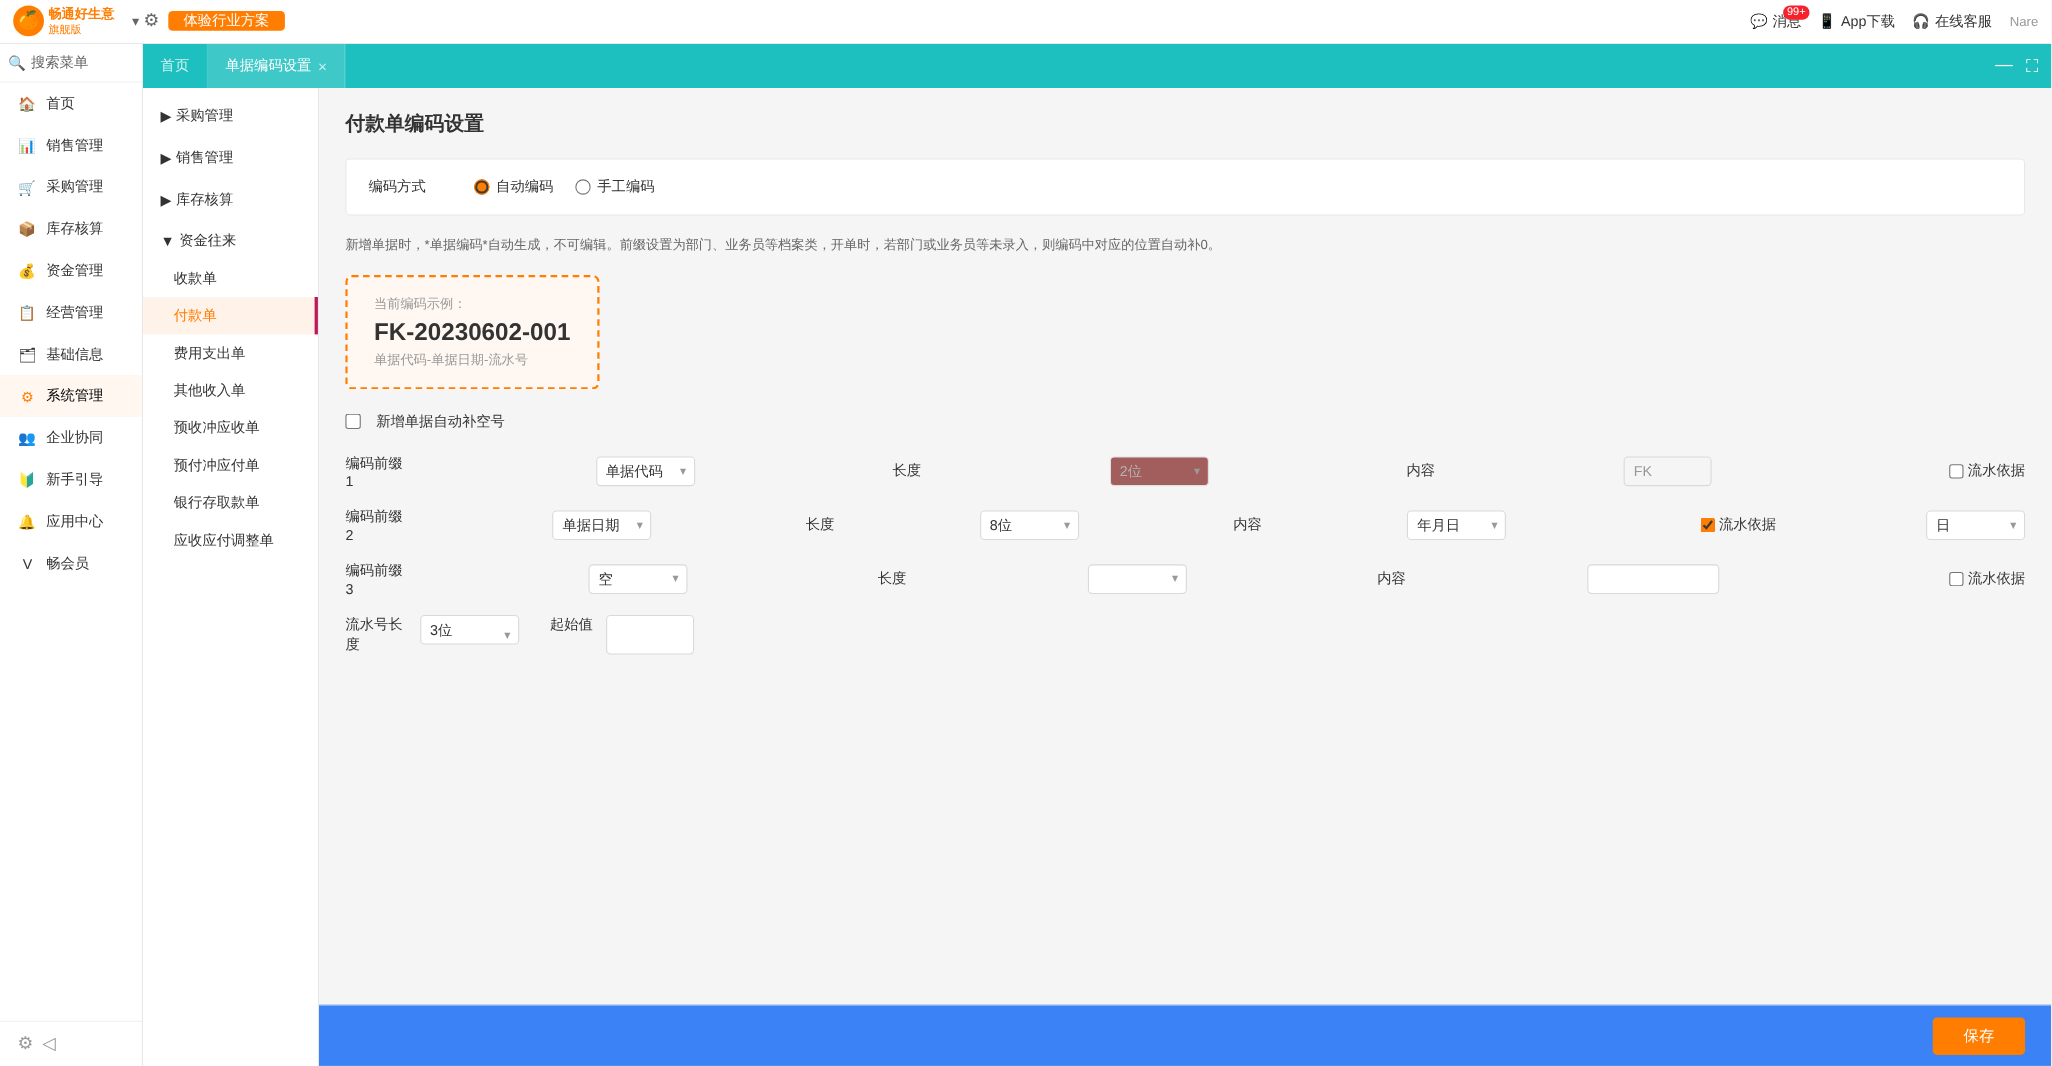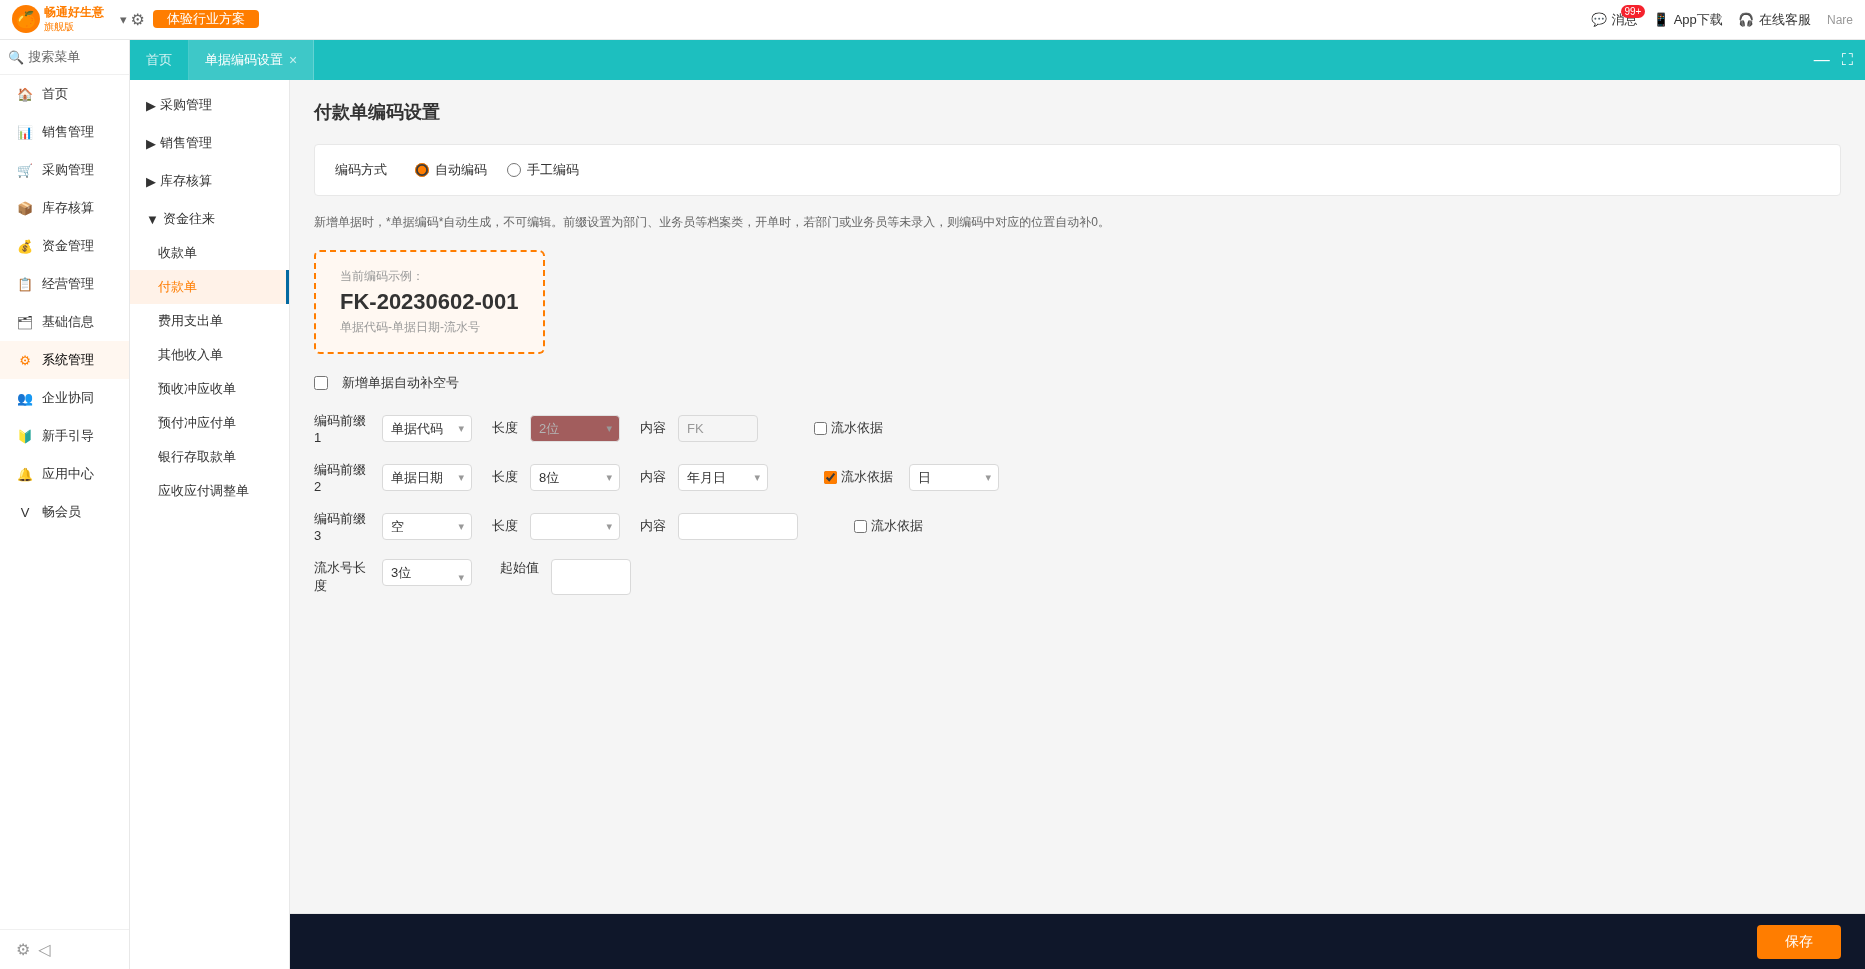--- a/index.html
+++ b/index.html
@@ -106,21 +106,21 @@
       font-size: 13px;
       color: #333;
       cursor: pointer;
     }
     .sub-sidebar-item {
       padding: 8px 16px 8px 28px;
       font-size: 13px;
       color: #333;
       cursor: pointer;
     }
-    .sub-sidebar-item.active { background: #fff2e8; color: #ff7d00; border-right: 3px solid #0369a1; }
+    .sub-sidebar-item.active { background: #fff2e8; color: #ff7d00; border-right: 3px solid #be185d; }
 
     
     .main-content { flex: 1; overflow-y: auto; padding: 20px 24px; background: #f5f5f5; }
 
     .page-title { font-size: 18px; font-weight: bold; color: #333; margin-bottom: 20px; }
 
     
     .section-card { background: #fff; border-radius: 4px; padding: 16px 20px; margin-bottom: 16px; border: 1px solid #e8e8e8; }
 
     .radio-group { display: flex; align-items: center; gap: 20px; }
@@ -140,21 +140,21 @@
     }
     .preview-label { font-size: 12px; color: #999; margin-bottom: 4px; }
     .preview-code { font-size: 22px; font-weight: bold; color: #333; }
     .preview-sub { font-size: 12px; color: #999; margin-top: 4px; }
 
     
     .checkbox-row { display: flex; align-items: center; gap: 14px; margin-bottom: 20px; font-size: 13px; color: #333; }
     .checkbox-input { accent-color: #ff7d00; width: 14px; height: 14px; }
 
     
-    .form-row { display: flex; align-items: center; gap: 12px; margin-bottom: 16px; }
+    .form-row { display: flex; align-items: center; margin-bottom: 16px; justify-content: space-between; }
     .form-label { font-size: 13px; color: #333; width: 56px; flex-shrink: 0; }
     .select-wrapper { position: relative; display: inline-block; }
     .select-wrapper::after { content: '▾'; position: absolute; right: 8px; top: 50%; transform: translateY(-50%); pointer-events: none; color: #999; font-size: 11px; }
     .form-select-inner { border: 1px solid #d9d9d9; border-radius: 4px; padding: 5px 24px 5px 8px; font-size: 13px; color: #333; background: #fff; cursor: pointer; appearance: none; min-width: 90px; width: 100%; }
     .form-length-label { font-size: 13px; color: #333; margin-left: 8px; }
     .form-content-label { font-size: 13px; color: #333; margin-left: 8px; }
     .form-content-input { border: 1px solid #d9d9d9; border-radius: 4px; padding: 5px 8px; font-size: 13px; color: #333; background: #fff; width: 80px; }
     .form-content-input.disabled { background: #f5f5f5; color: #999; cursor: not-allowed; }
     .stream-checkbox { display: flex; align-items: center; gap: 4px; font-size: 13px; color: #333; margin-left: 8px; padding-left: 36px; }
 
@@ -163,21 +163,21 @@
     .form-start-input { border: 1px solid #d9d9d9; border-radius: 4px; padding: 5px 8px; font-size: 13px; color: #333; background: #fff; width: 80px; }
 
     
     .separator-row { display: flex; align-items: center; gap: 12px; margin-bottom: 16px; }
     .separator-label { font-size: 13px; color: #333; }
     .separator-radio { display: flex; align-items: center; gap: 6px; font-size: 13px; color: #333; cursor: pointer; }
 
     
     .footer-bar {
       height: 56px;
-      background: #0f172a;
+      background: #3b82f6;
       border-top: 1px solid #e8e8e8;
       display: flex;
       align-items: center;
       justify-content: flex-end;
       padding: 0 24px;
     }
     .save-btn {
       background: #ff7d00;
       color: #fff;
       border: none;
@@ -358,21 +358,21 @@
       </div>
 
       <div style="flex:1; display:flex; flex-direction:column; overflow:hidden;">
         <div class="main-content">
 
           <div class="page-title">付款单编码设置</div>
 
           
           <div class="section-card">
             <div class="radio-group">
-              <span style="margin-right:8px;text-align:center;">编码方式</span>
+              <span style="margin-right:24px;text-align:center;">编码方式</span>
               <label class="radio-item">
                 <input type="radio" class="radio-input" name="encode" checked="" style="">
                 <span>自动编码</span>
               </label>
               <label class="radio-item">
                 <input type="radio" class="radio-input" name="encode" style="">
                 <span>手工编码</span>
               </label>
             </div>
           </div>

